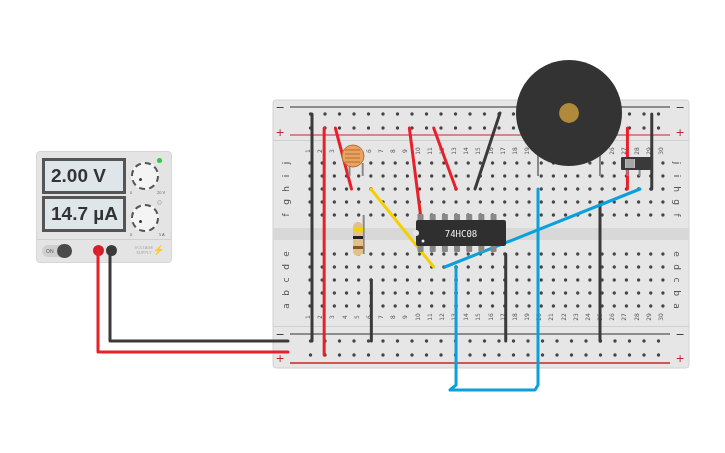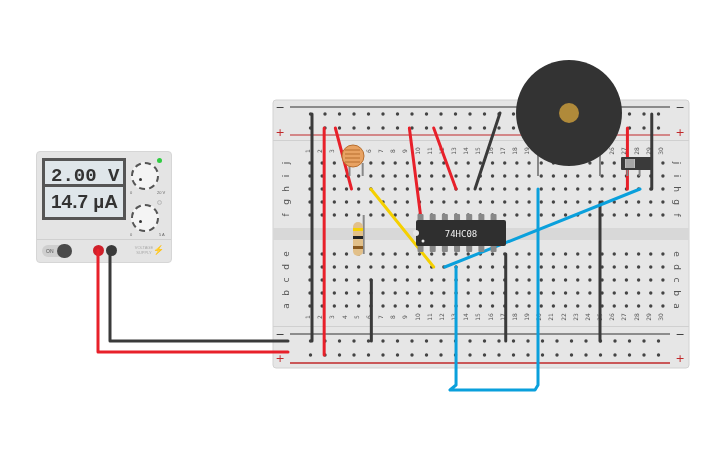--- a/index.html
+++ b/index.html
@@ -16,22 +16,22 @@
     .psu .switch .thumb { position: absolute; right: 0; top: -1px; width: 15px; height: 14px; border-radius: 7px; background: #4a4a4a; }
     .psu .terminal { position: absolute; top: 5px; width: 11px; height: 11px; border-radius: 50%; }
     .psu .brand { position: absolute; right: 16px; top: 5px; font-size: 4px; color: #aaa; text-align: center; line-height: 5px; }
     .psu .bolt { position: absolute; right: 6px; top: 5px; font-size: 9px; color: #bbb; }
     svg.board { position: absolute; left: 0; top: 0; }
   </style>
 </head>
 <body>
 
 <div class="psu">
-  <div class="display" style="top:6px;font-family:Liberation Mono, monospace;">2.00 V</div>
-  <div class="display" style="top:32px;">14.7 µA</div>
+  <div class="display" style="top:6px;">2.00 V</div>
+  <div class="display" style="top:44px;">14.7 µA</div>
   <div class="led" style="left:120px;top:6px;background:#2ecc40;"></div>
   <div class="led" style="left:120px;top:48px;background:#ddd;border:1px solid #bbb;box-sizing:border-box;"></div>
   <div class="knob" style="left:94px;top:10px;">
       <div class="dot"></div>
     </div>
   <div class="scale" style="left:93px;top:38px;">0</div>
   <div class="scale" style="left:120px;top:38px;">20 V</div>
   <div class="knob" style="left:94px;top:52px;">
       <div class="dot"></div>
     </div>

